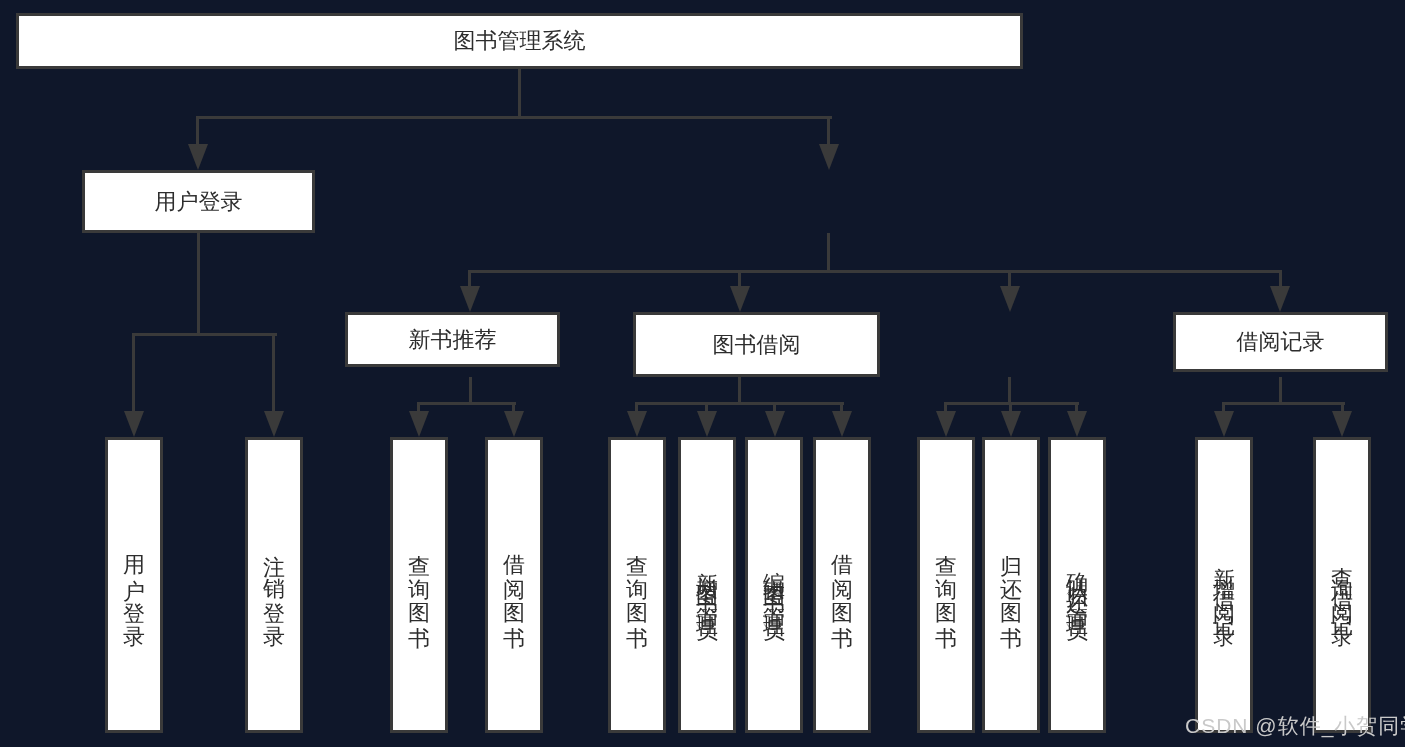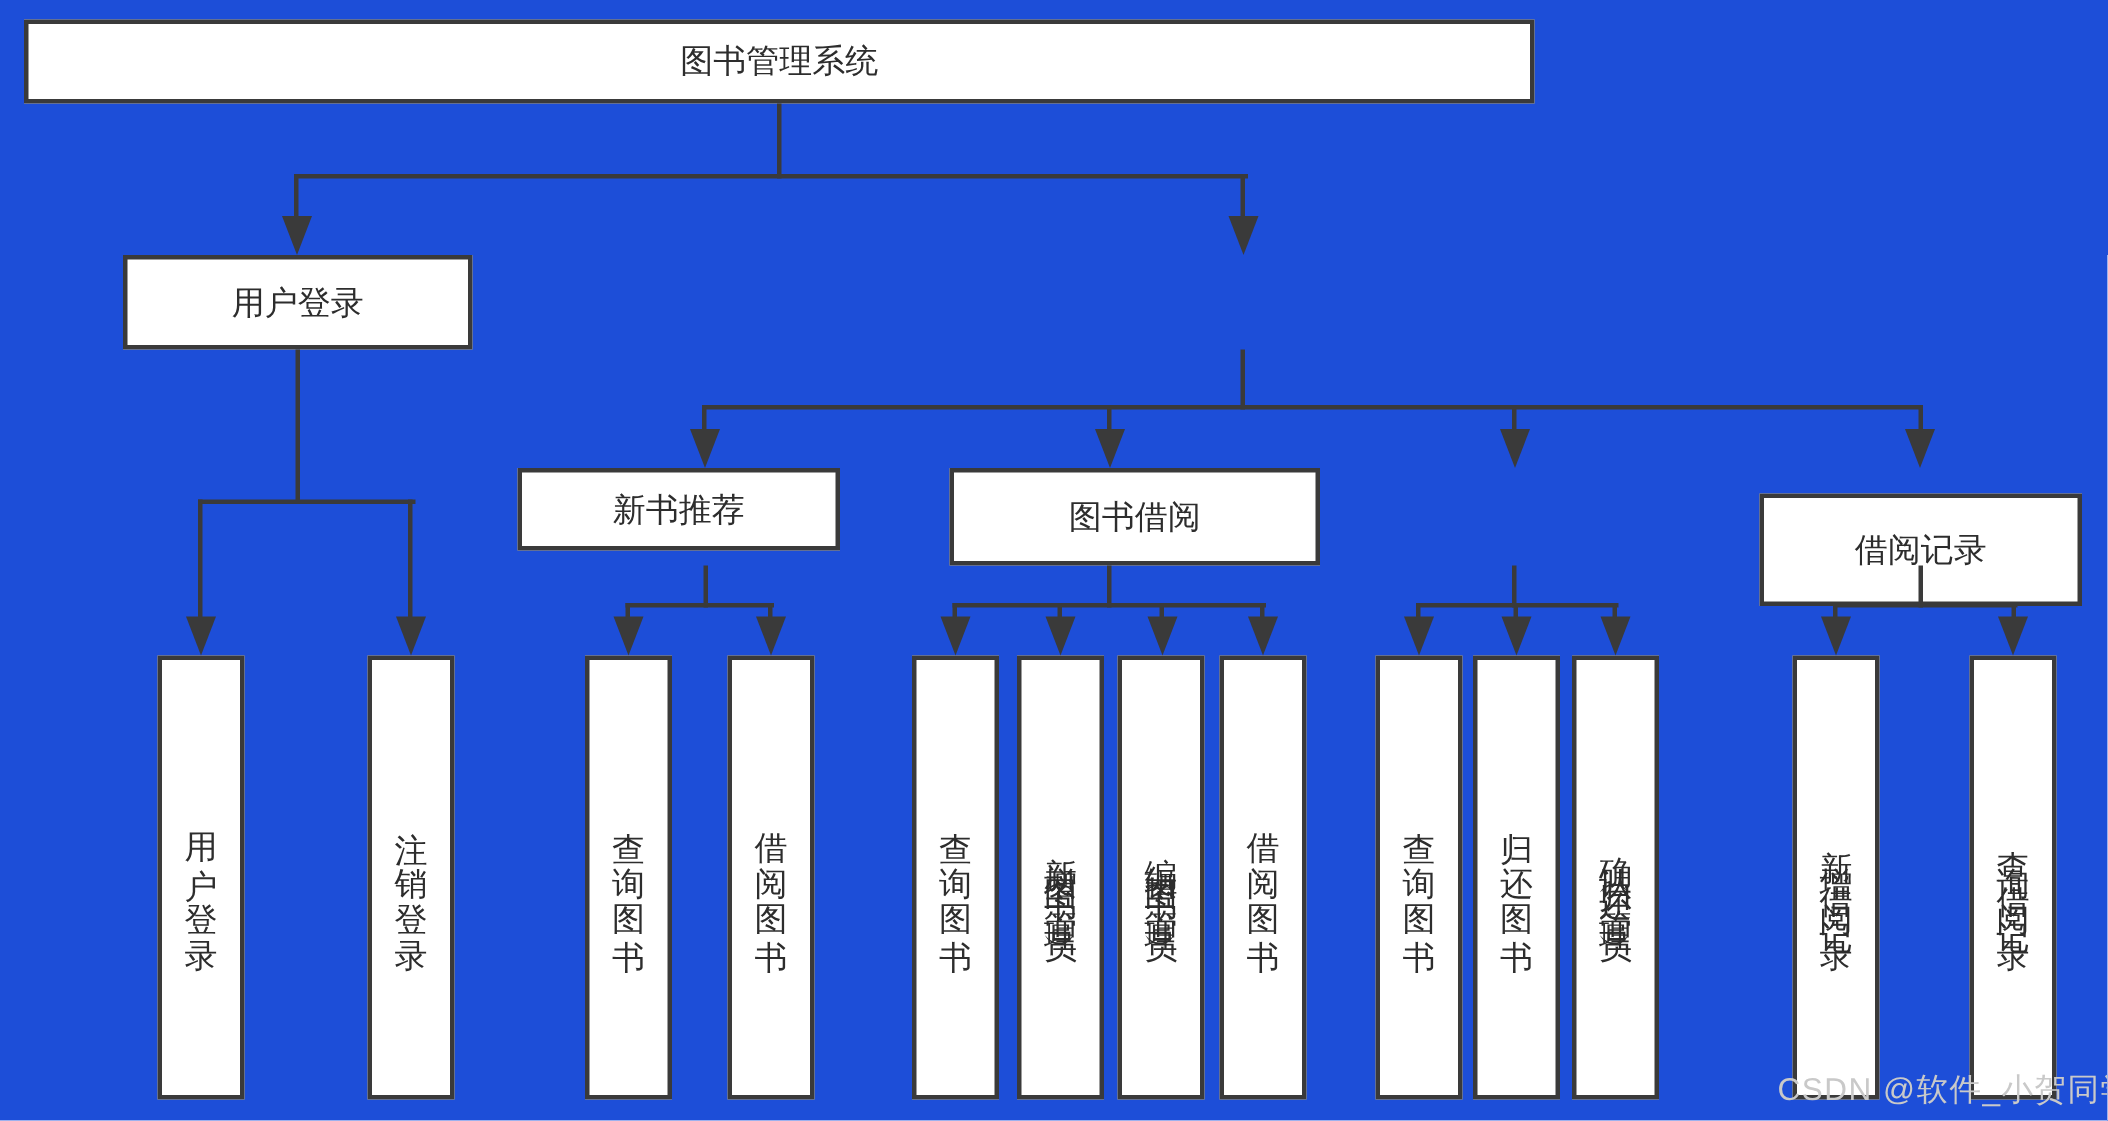--- a/index.html
+++ b/index.html
@@ -1,17 +1,17 @@
 <!DOCTYPE html>
 <html><head>
 <meta charset="utf-8">
 <style>
   html,body{margin:0;padding:0;background:#ffffff;}
   .canvas{
-    position:relative;width:1405px;height:747px;background:#1d4ed8;
+    position:relative;width:1405px;height:747px;background:#0f172a;
     font-family:"Liberation Sans",sans-serif;color:#2d2d2d;overflow:hidden;
   }
   .box{
     position:absolute;box-sizing:border-box;border:3px solid #3a3a3a;background:#ffffff;
     display:flex;align-items:center;justify-content:center;
     font-size:22px;line-height:1;white-space:nowrap;
   }
   
   .v{writing-mode:vertical-rl;white-space:normal;}
   .ls-lg{letter-spacing:24px;}
@@ -39,21 +39,21 @@
   <div class="box" style="left:16px;top:13px;width:1007px;height:56px">图书管理系统</div>
 
   <div class="box" style="left:82px;top:170px;width:233px;height:63px">用户登录</div>
 
 
   <div class="box" style="left:345px;top:312px;width:215px;height:55px">新书推荐</div>
 
   <div class="box" style="left:633px;top:312px;width:247px;height:65px">图书借阅</div>
 
 
-  <div class="box" style="left:1173px;top:329px;width:215px;height:75px">借阅记录</div>
+  <div class="box" style="left:1173px;top:312px;width:215px;height:60px">借阅记录</div>
 
   <div class="box v ls-lg" style="left:105px;top:437px;width:58px;height:296px">用户登录</div>
 
   <div class="box v ls-lg" style="left:245px;top:437px;width:58px;height:296px">注销登录</div>
 
   <div class="box v ls-lg" style="left:390px;top:437px;width:58px;height:296px">查询图书</div>
 
   <div class="box v ls-lg" style="left:485px;top:437px;width:58px;height:296px">借阅图书</div>
 
   <div class="box v ls-lg" style="left:608px;top:437px;width:58px;height:296px">查询图书</div>

